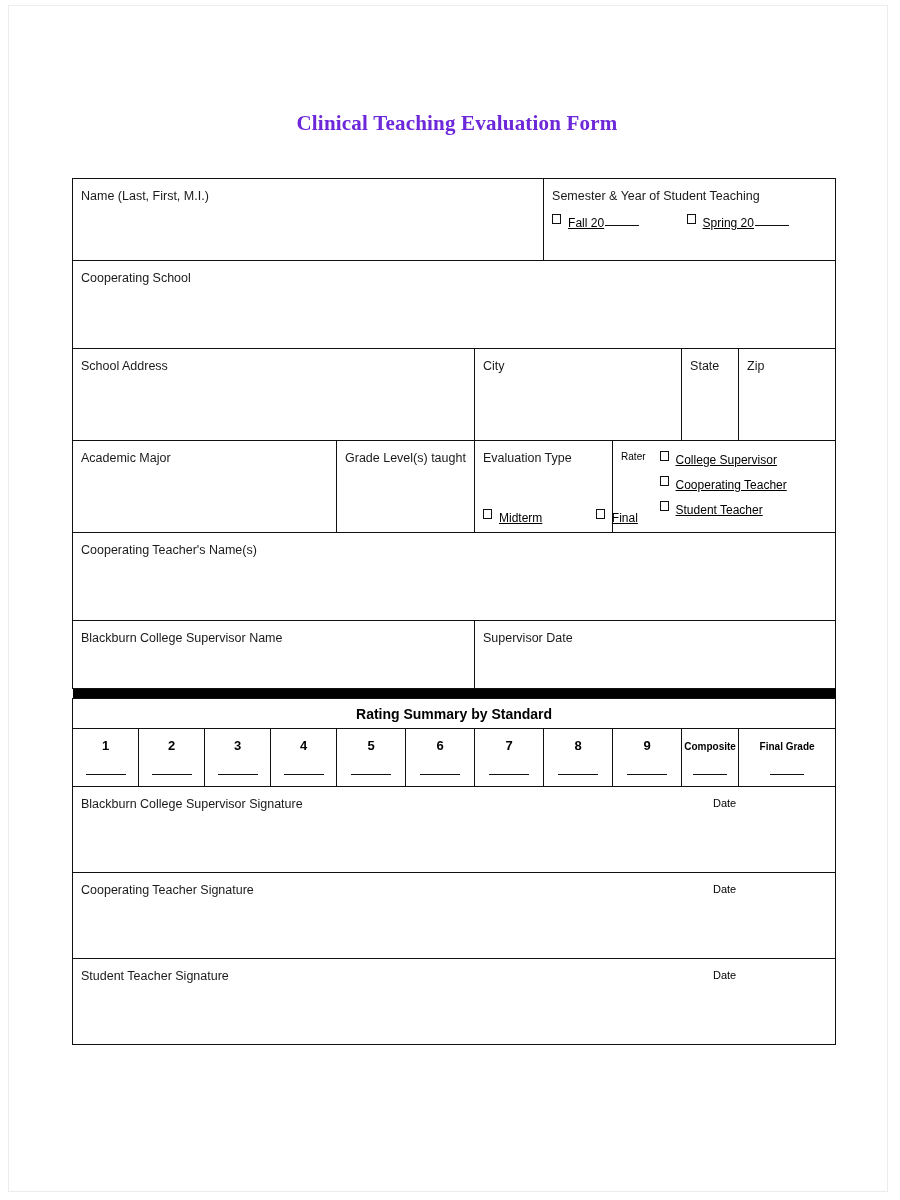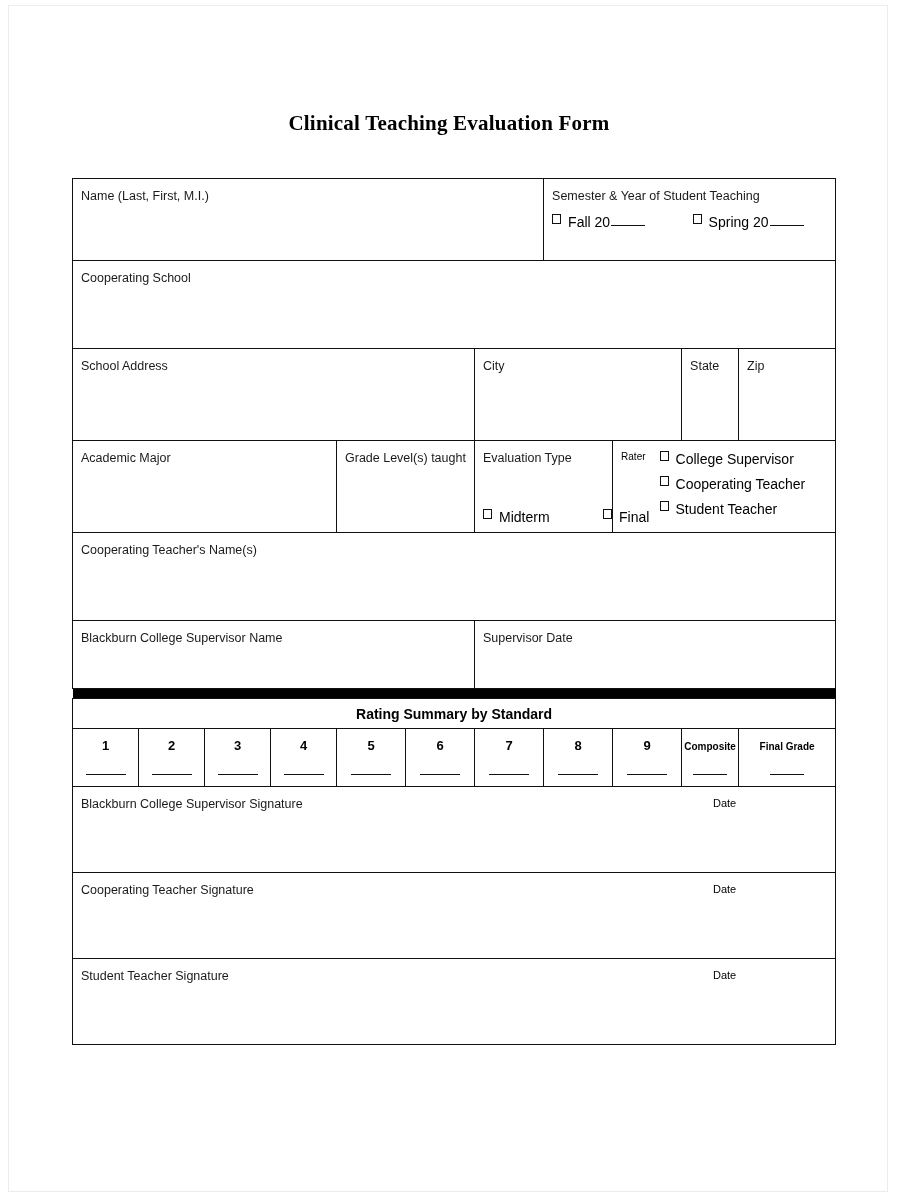--- a/index.html
+++ b/index.html
@@ -24,29 +24,29 @@
     width: 880px;
     height: 1187px;
     background: #ffffff;
     border: 1px solid #ececec;
     box-sizing: border-box;
   }
 
   
   .doc-title {
     position: absolute;
-    left: 0;
+    left: 8px;
     top: 105px;
     width: 880px;
     text-align: center;
     font-family: "Liberation Serif", serif;
     font-weight: bold;
     font-size: 21px;
     letter-spacing: .2px;
-    color: #000000;
+    color: #6d28d9;
   }
 
   
   .form-table {
     position: absolute;
     left: 63px;
     top: 172px;
     width: 763px;
     border-collapse: collapse;
     table-layout: fixed;
@@ -89,21 +89,22 @@
     width: 9px;
     height: 10px;
     border: 1.2px solid #111111;
     box-sizing: border-box;
     vertical-align: 3px;
     background: #ffffff;
   }
   .cb-row {
     display: inline-block;
     white-space: nowrap;
-    font-size: 14px;
+    font-size: 12px;
+    text-decoration: underline;
   }
   .cb-row .txt { margin-left: 7px; }
 
   
   .sem-head { margin-bottom: 10px; }
   .sem-boxes .cb-row:first-child { margin-right: 44px; }
   .blank-line {
     display: inline-block;
     border-bottom: 1.6px solid #111111;
     width: 34px;

